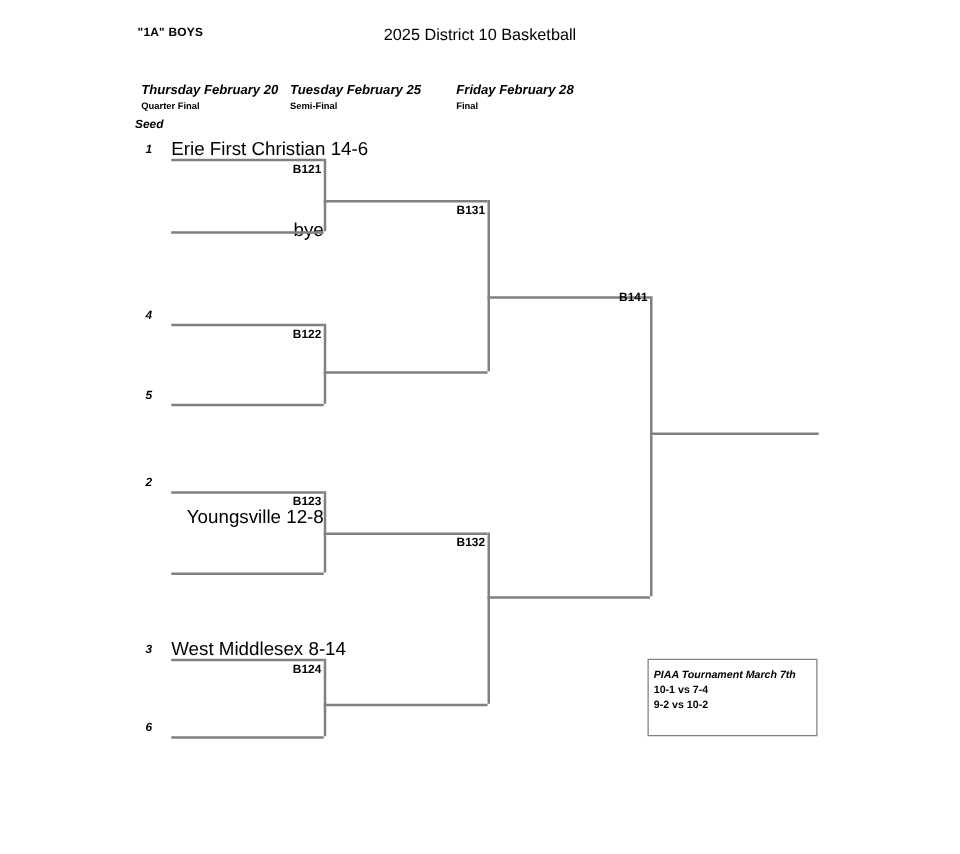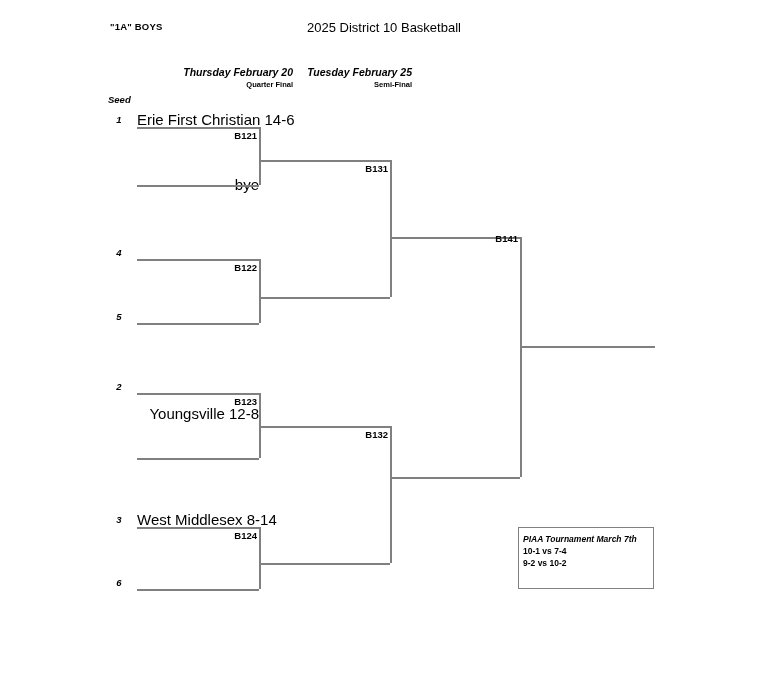--- a/index.html
+++ b/index.html
@@ -37,21 +37,21 @@
     width: 768px;
     text-align: center;
     font-size: 13px;
     font-weight: normal;
     white-space: nowrap;
   }
 
   
   .round-head {
     position: absolute;
-    text-align: right;
+    text-align: left;
     width: 180px;
   }
   .round-date {
     font-size: 10.5px;
     font-weight: bold;
     font-style: italic;
     white-space: nowrap;
     line-height: 13px;
   }
   .round-sub {
@@ -149,20 +149,24 @@
   <div class="main-title">2025 District 10 Basketball</div>
 
   <div class="round-head rh-qf">
     <div class="round-date">Thursday February 20</div>
     <div class="round-sub">Quarter Final</div>
   </div>
   <div class="round-head rh-sf">
     <div class="round-date">Tuesday February 25</div>
     <div class="round-sub">Semi-Final</div>
   </div>
+  <div class="round-head rh-f">
+    <div class="round-date">Friday February 28</div>
+    <div class="round-sub">Final</div>
+  </div>
 
   <div class="seed-head">Seed</div>
 
   <div class="seed" style="left:111px; top:114px;">1</div>
   <div class="seed" style="left:111px; top:247px;">4</div>
   <div class="seed" style="left:111px; top:311px;">5</div>
   <div class="seed" style="left:111px; top:381px;">2</div>
   <div class="seed" style="left:111px; top:514px;">3</div>
   <div class="seed" style="left:111px; top:577px;">6</div>
 

